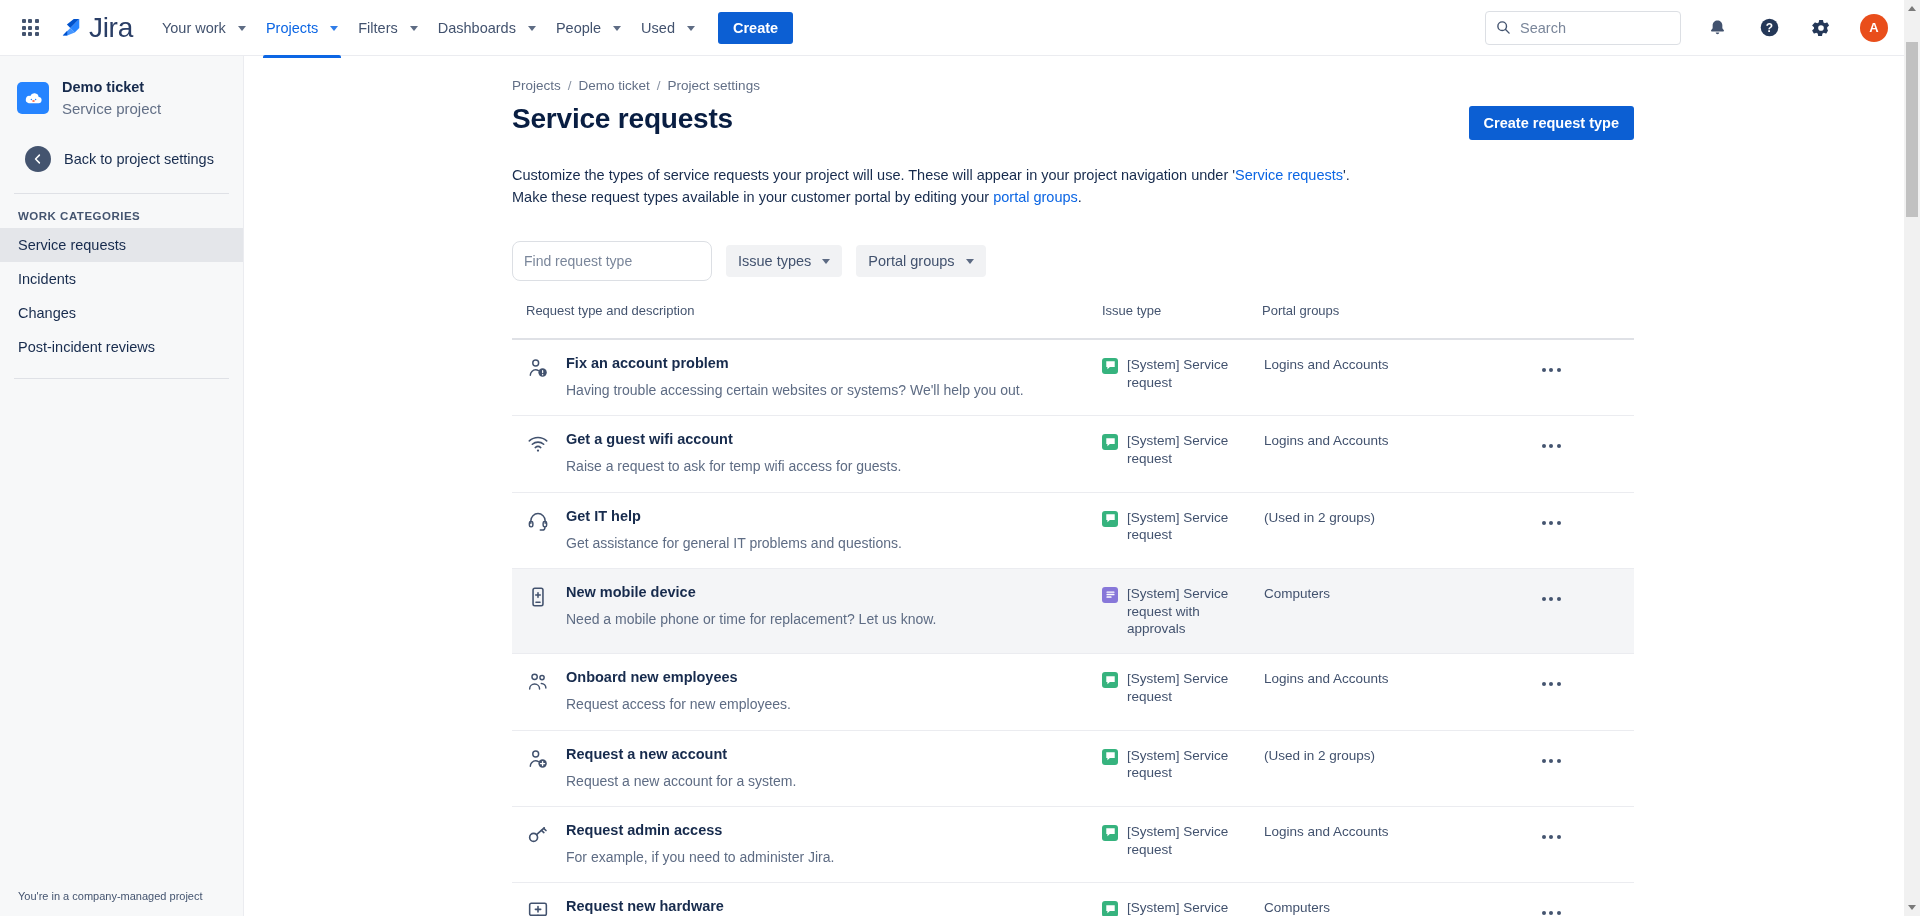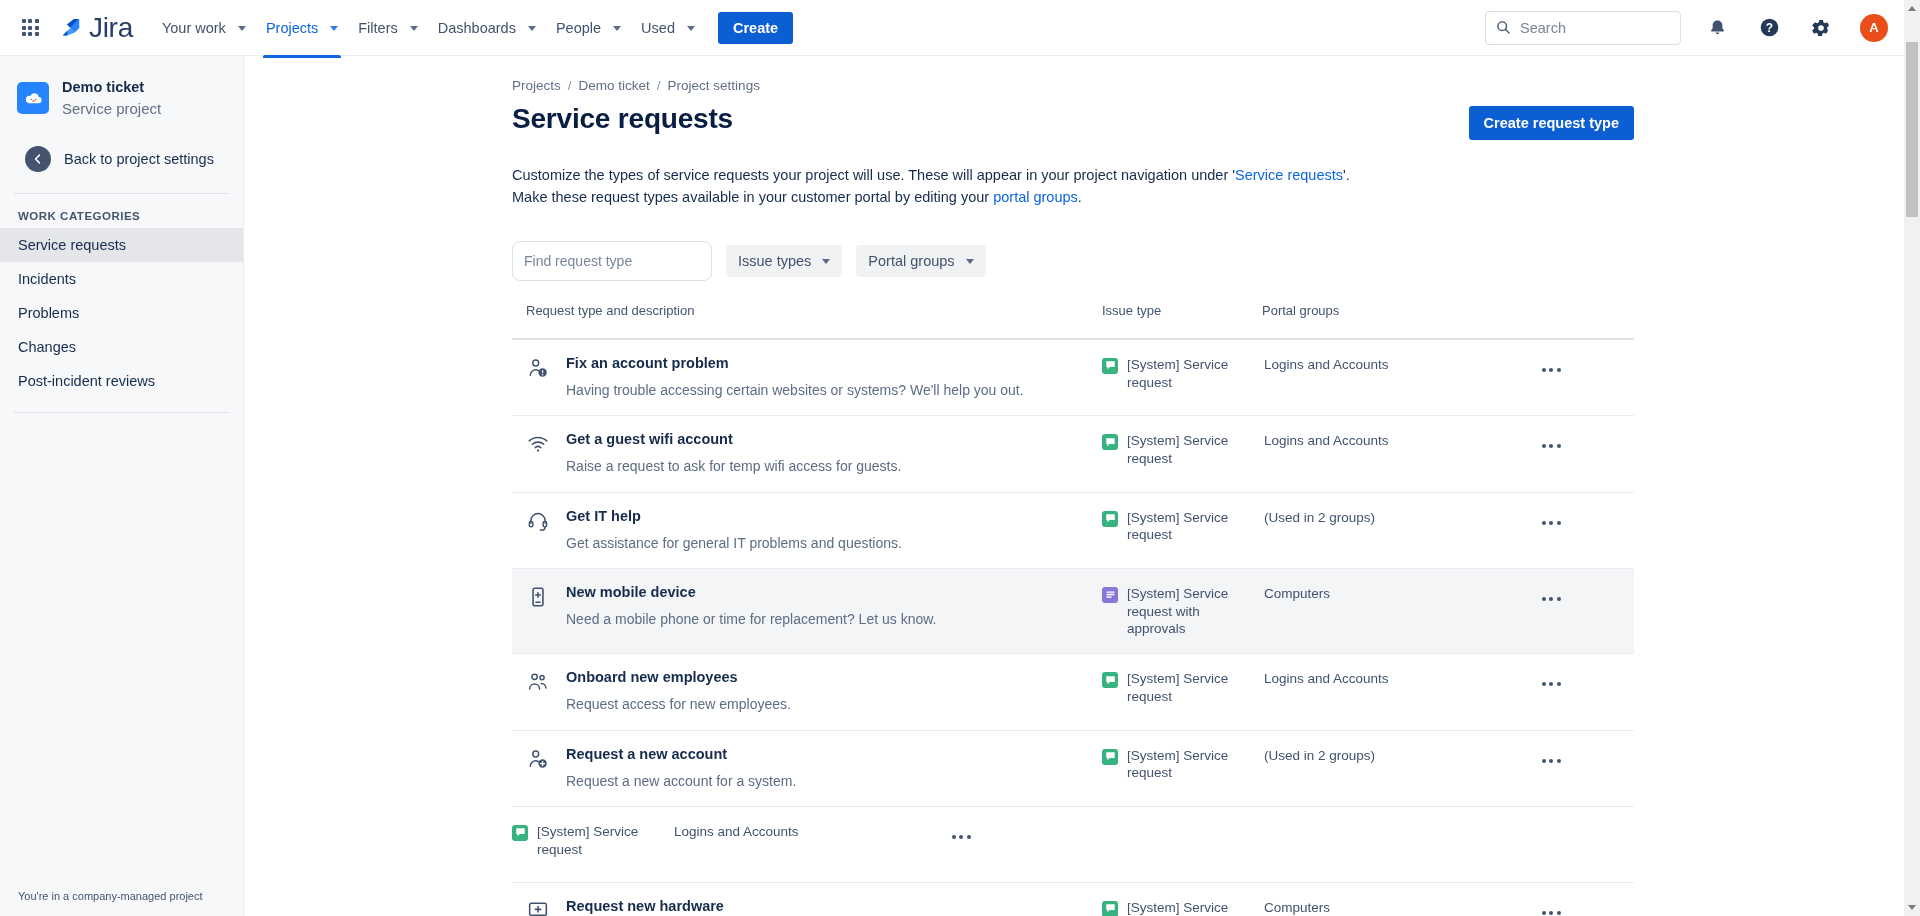--- a/index.html
+++ b/index.html
@@ -305,21 +305,20 @@
       </svg>
     </div>
     <span class="back-label">Back to project settings</span>
   </div>
 
   <div class="sb-div"></div>
   <div class="sb-section">WORK CATEGORIES</div>
 
   <div class="sb-item sel">Service requests</div>
   <div class="sb-item">Incidents</div>
-  <div class="sb-item">Problems</div>
   <div class="sb-item">Changes</div>
   <div class="sb-item">Post-incident reviews</div>
 
   <div class="sb-div"></div>
 
   <div class="sb-foot">You're in a company-managed project</div>
 </div>
 
 <div class="main">
   <div class="content">
@@ -558,20 +557,33 @@
               <div class="pg-cell">(Used in 2 groups)</div>
               <div class="more-cell">
                 <button class="more-btn">
                   <i></i>
                   <i></i>
                   <i></i>
                 </button>
               </div>
             </div>
             <div class="trow">
+              <div class="rt-cell">
+                <span class="rt-icon">
+                  <svg width="22" height="22" viewBox="0 0 24 24">
+                    <circle cx="7.2" cy="14.6" r="4.3" fill="none" stroke="currentColor" stroke-width="1.8"></circle>
+                    <path d="M10.4 11.6l8.4-7.4" fill="none" stroke="currentColor" stroke-width="1.8" stroke-linecap="round"></path>
+                    <path d="M15.8 6.9l2.6 2.4M18.2 4.8l2.5 2.3" fill="none" stroke="currentColor" stroke-width="1.8" stroke-linecap="round"></path>
+                  </svg>
+                </span>
+                <div>
+                  <div class="rt-title">Request admin access</div>
+                  <div class="rt-desc">For example, if you need to administer Jira.</div>
+                </div>
+              </div>
               <div class="it-cell">
                 <span class="it-badge" style="background:#36B37E">
                   <svg width="11" height="11" viewBox="0 0 12 12">
                     <path d="M1.4 1.4h9.2v6.3H5.3L2.6 10V7.7H1.4z" fill="#fff"></path>
                   </svg>
                 </span>
                 <span class="it-text">[System] Service request</span>
               </div>
               <div class="pg-cell">Logins and Accounts</div>
               <div class="more-cell">

